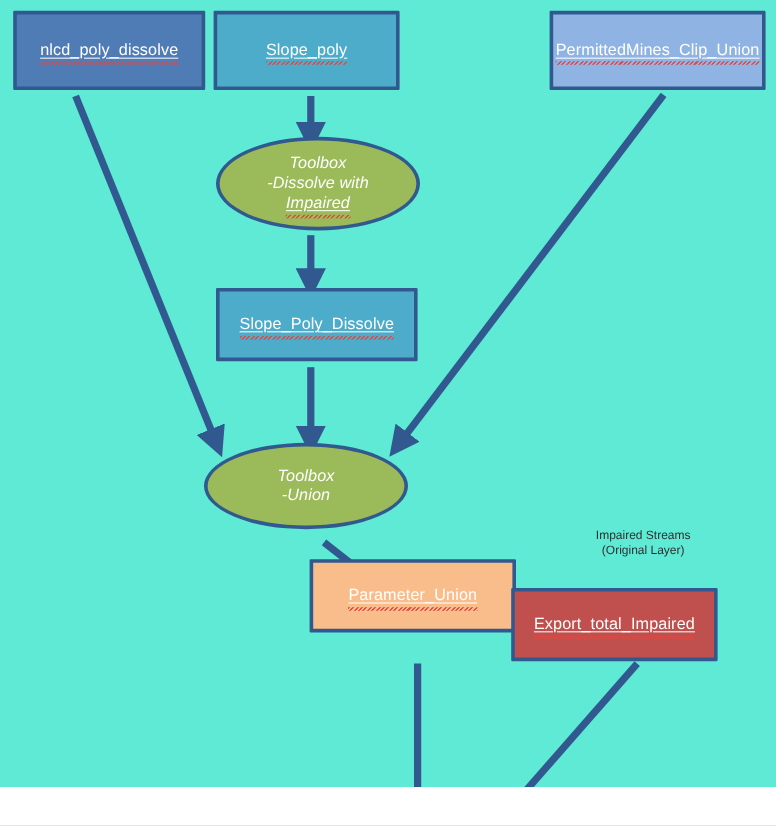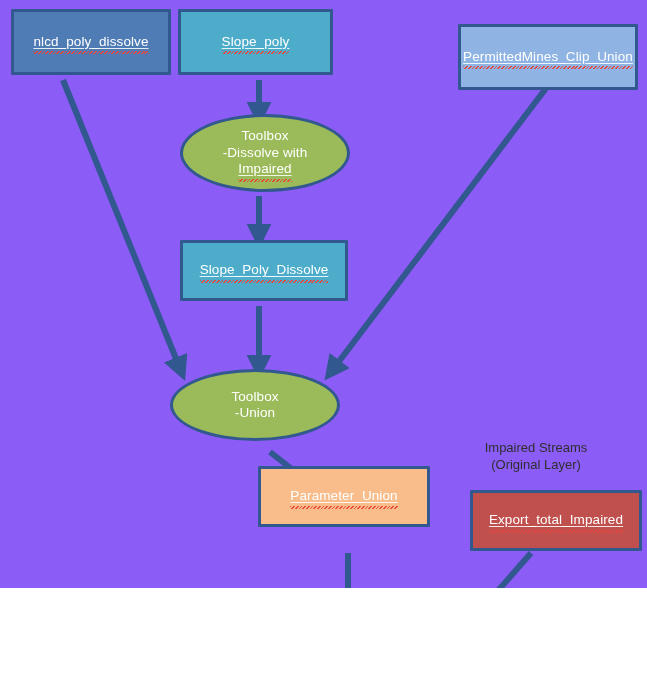--- a/index.html
+++ b/index.html
@@ -25,20 +25,21 @@
     justify-content: center;
     text-align: center;
     color: #ffffff;
     border: 3px solid #31588f;
   }
   .node.rect {
     border-radius: 1px;
   }
   .node.ellipse {
     border-radius: 50%;
+    font-style: italic;
   }
   .node-label {
     font-size: 13.5px;
     line-height: 1.22;
     color: #ffffff;
     letter-spacing: 0.1px;
     white-space: pre-line;
   }
   .spellunderline {
     text-decoration: underline;
@@ -58,38 +59,38 @@
     height: 3px;
     background-image:
       repeating-linear-gradient(135deg,
         #e8453c 0px, #e8453c 1.2px,
         transparent 1.2px, transparent 2.6px);
     opacity: 0.95;
   }
   .caption {
     position: absolute;
     text-align: center;
-    font-size: 13px;
+    font-size: 10px;
     line-height: 1.3;
     color: #2f2f2f;
     white-space: pre-line;
   }
   svg.arrows {
     position: absolute;
     left: 0;
     top: 0;
     width: 647px;
     height: 688px;
     pointer-events: none;
   }
 </style>
 </head>
 <body>
 
-<div id="canvas" style="width: 647px; height: 588px; background: #8b5cf6;">
+<div id="canvas" style="width: 647px; height: 656px; background: #5eead4;">
 
   <svg class="arrows" viewBox="0 0 647 688" xmlns="http://www.w3.org/2000/svg">
     <defs>
       <marker id="arrowhead" markerWidth="4.2" markerHeight="4.2" refX="2.4" refY="2.1" orient="auto" markerUnits="strokeWidth">
         <path d="M0,0 L4.2,2.1 L0,4.2 Z" fill="#31588f"></path>
       </marker>
     </defs>
     <g id="edge-group" stroke="#31588f" stroke-width="6" fill="none" marker-end="url(#arrowhead)">
         <line x1="63" y1="80" x2="181" y2="371" stroke="#31588f"></line>
         <line x1="259" y1="80" x2="259" y2="116" stroke="#31588f"></line>
@@ -102,36 +103,36 @@
       </g>
   </svg>
 
   <div id="nodes-layer">
       <div class="node rect" style="left: 11px; top: 9px; width: 160px; height: 66px; background: rgb(79, 124, 181); border-color: rgb(49, 88, 143);">
         <span class="node-label"><span class="spellunderline squiggle">nlcd_poly_dissolve</span></span>
       </div>
       <div class="node rect" style="left: 178px; top: 9px; width: 155px; height: 66px; background: rgb(76, 172, 202); border-color: rgb(49, 88, 143); text-decoration: underline;">
         <span class="node-label"><span class="spellunderline squiggle">Slope_poly</span></span>
       </div>
-      <div class="node rect" style="left: 458px; top: 24px; width: 180px; height: 66px; background: rgb(143, 180, 227); border-color: rgb(49, 88, 143);">
+      <div class="node rect" style="left: 458px; top: 9px; width: 180px; height: 66px; background: rgb(143, 180, 227); border-color: rgb(49, 88, 143);">
         <span class="node-label"><span class="spellunderline squiggle">PermittedMines_Clip_Union</span></span>
       </div>
       <div class="node ellipse" style="left: 180px; top: 114px; width: 170px; height: 78px; background: rgb(155, 186, 89); border-color: rgb(49, 88, 143);">
         <span class="node-label"><span>Toolbox</span><br><span>-Dissolve with</span><br><span class="spellunderline squiggle">Impaired</span></span>
       </div>
       <div class="node rect" style="left: 180px; top: 240px; width: 168px; height: 61px; background: rgb(76, 172, 202); border-color: rgb(49, 88, 143); text-decoration: underline;">
         <span class="node-label"><span class="spellunderline squiggle">Slope_Poly_Dissolve</span></span>
       </div>
       <div class="node ellipse" style="left: 170px; top: 369px; width: 170px; height: 72px; background: rgb(155, 186, 89); border-color: rgb(49, 88, 143);">
         <span class="node-label"><span>Toolbox</span><br><span>-Union</span></span>
       </div>
       <div class="node rect" style="left: 258px; top: 466px; width: 172px; height: 61px; background: rgb(248, 189, 139); border-color: rgb(49, 88, 143);">
         <span class="node-label"><span class="spellunderline squiggle">Parameter_Union</span></span>
       </div>
-      <div class="node rect" style="left: 470px; top: 490px; width: 172px; height: 61px; background: rgb(192, 80, 77); border-color: rgb(49, 88, 143); text-align: right;">
+      <div class="node rect" style="left: 426px; top: 490px; width: 172px; height: 61px; background: rgb(192, 80, 77); border-color: rgb(49, 88, 143); text-align: right;">
         <span class="node-label"><span class="spellunderline squiggle">Export_total_Impaired</span></span>
       </div>
     </div>
   <div id="captions-layer">
       <div class="caption" style="left: 450px; top: 440px; width: 172px;">Impaired Streams
 (Original Layer)</div>
     </div>
 
 </div>
 

